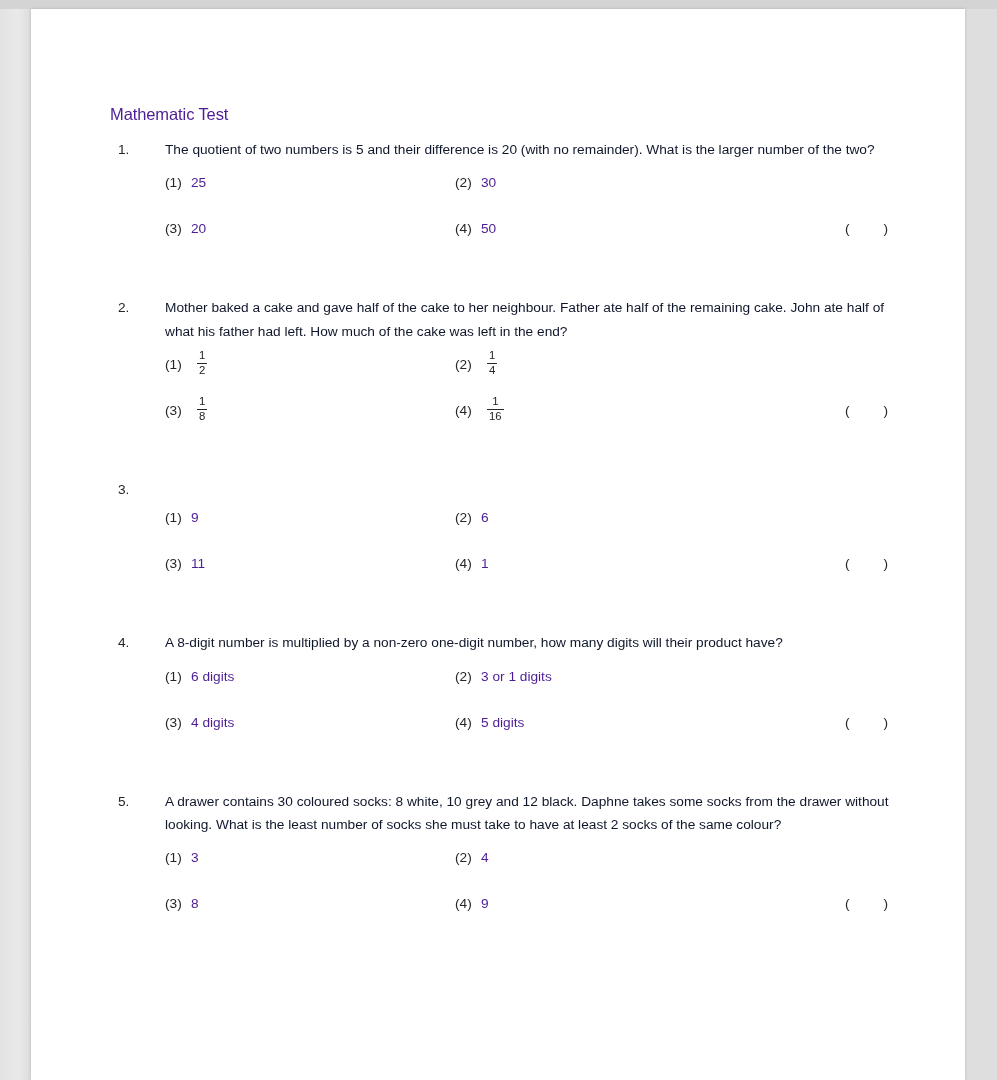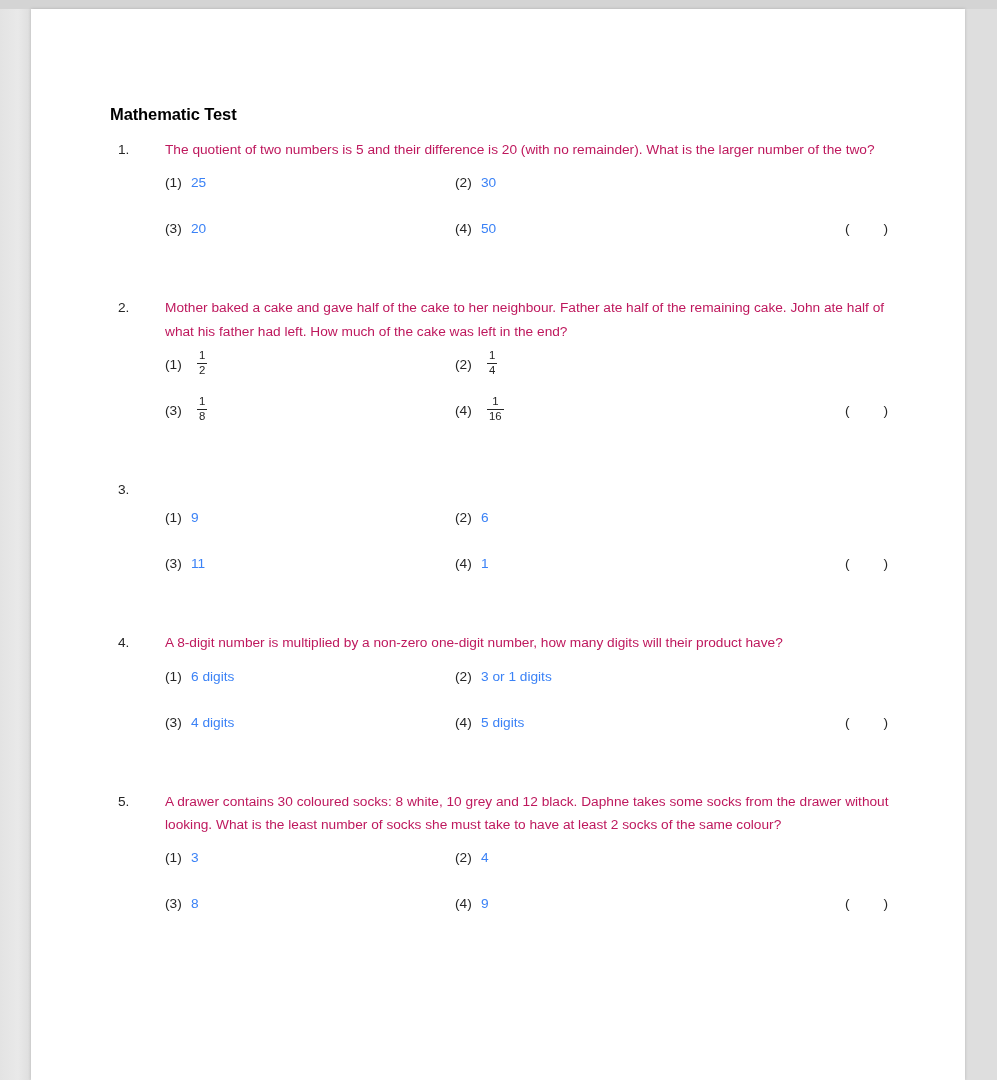--- a/index.html
+++ b/index.html
@@ -48,22 +48,22 @@
     top: 0;
     width: 934px;
     padding-top: 96px;
     box-sizing: border-box;
   }
 
   
   .doc-title {
     margin: 0 0 14px 79px;
     font-size: 16.5px;
-    font-weight: bold;
-    color: #000000;
+    font-weight: normal;
+    color: #4c1d95;
     letter-spacing: -0.1px;
   }
 
   
   .question {
     position: relative;
     margin: 0 0 0 0;
     padding: 0 0 0 0;
   }
   .q-spacer { height: 33px; }
@@ -79,21 +79,21 @@
     left: 87px;
     top: 0;
     width: 30px;
     font-size: 13.7px;
     color: #262626;
     line-height: 23.4px;
   }
   .q-text {
     font-size: 13.7px;
     line-height: 23.4px;
-    color: #be185d;
+    color: #0f172a;
     text-align: left;
   }
   .q-text u {
     text-decoration: underline;
     text-underline-offset: 2px;
   }
 
   
   .options {
     margin-top: 10px;
@@ -115,21 +115,21 @@
     white-space: nowrap;
   }
   .opt.col1 { left: 0px; }
   .opt.col2 { left: 290px; }
   .opt-marker {
     display: inline-block;
     min-width: 26px;
     color: #262626;
   }
   .opt-value {
-    color: #3b82f6;
+    color: #4c1d95;
   }
 
   
   .frac {
     display: inline-flex;
     flex-direction: column;
     align-items: center;
     justify-content: center;
     vertical-align: middle;
     font-size: 11.4px;

